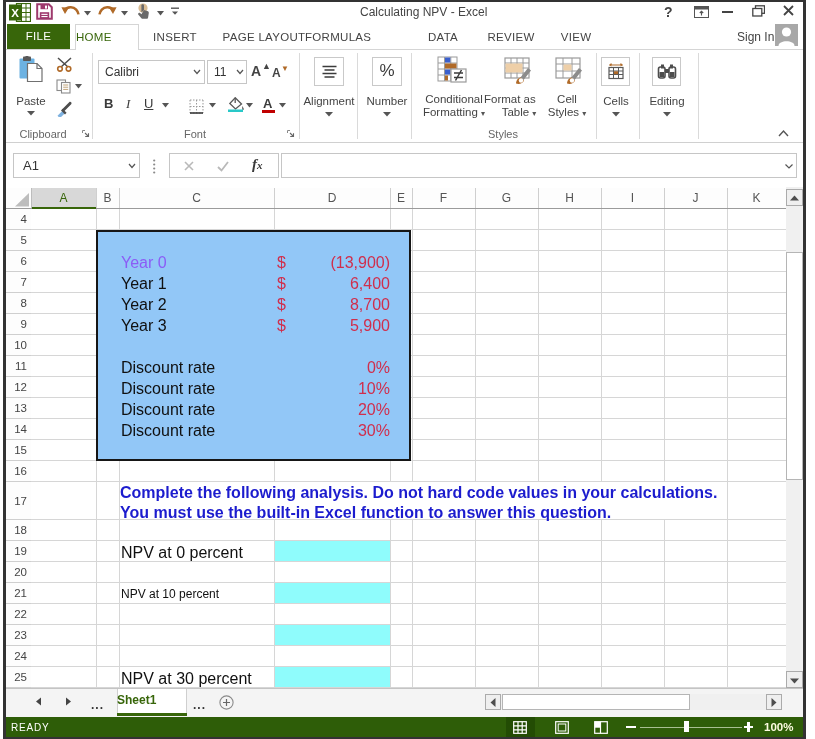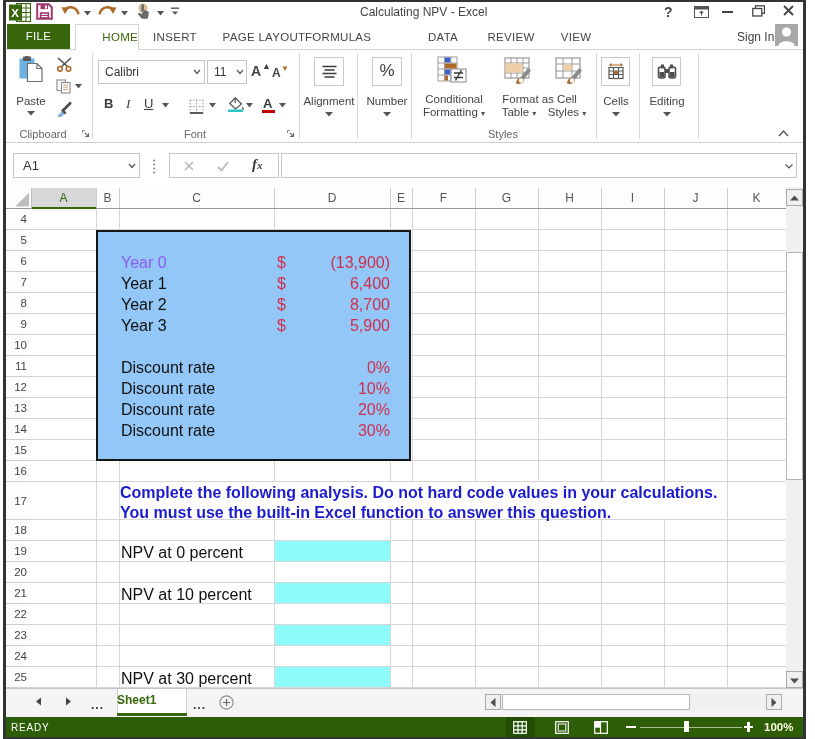--- a/index.html
+++ b/index.html
@@ -90,21 +90,21 @@
 </svg>
     </div>
 <div class="abs" style="left:782px;top:4px;">
       <svg width="13" height="13">
         <path d="M2 2 L11 11 M11 2 L2 11" stroke="#444" stroke-width="1.8"></path>
       </svg>
     </div>
 <div class="abs" style="left:6px;top:24px;width:797px;height:26px;background:#fff;"></div>
 <div class="abs" style="left:6px;top:49px;width:797px;height:1px;background:#d5d5d5;"></div>
 <div class="abs" style="left:7px;top:24px;width:63px;height:25px;background:#38660a;color:#fff;font-size:11.5px;text-align:center;line-height:25px;letter-spacing:0.3px;">FILE</div>
-<div class="abs" style="left:75px;top:24px;width:64px;height:26px;background:#fff;border:1px solid #d5d5d5;border-bottom:none;color:#38660a;font-size:11.5px;text-align:right;line-height:24px;letter-spacing:0.3px;">HOME</div>
+<div class="abs" style="left:75px;top:24px;width:64px;height:26px;background:#fff;border:1px solid #d5d5d5;border-bottom:none;color:#38660a;font-size:11.5px;text-align:left;line-height:24px;letter-spacing:0.3px;">HOME</div>
 <div class="abs" style="left:115px;top:31px;width:120px;text-align:center;font-size:11.5px;color:#444;letter-spacing:0.3px;">INSERT</div>
 <div class="abs" style="left:204px;top:31px;width:120px;text-align:center;font-size:11.5px;color:#444;letter-spacing:0.3px;">PAGE LAYOUT</div>
 <div class="abs" style="left:305px;top:31px;width:120px;font-size:11.5px;color:#444;letter-spacing:0.3px;">FORMULAS</div>
 <div class="abs" style="left:383px;top:31px;width:120px;text-align:center;font-size:11.5px;color:#444;letter-spacing:0.3px;">DATA</div>
 <div class="abs" style="left:451px;top:31px;width:120px;text-align:center;font-size:11.5px;color:#444;letter-spacing:0.3px;">REVIEW</div>
 <div class="abs" style="left:516px;top:31px;width:120px;text-align:center;font-size:11.5px;color:#444;letter-spacing:0.3px;">VIEW</div>
 <div class="abs" style="left:737px;top:30px;font-size:12px;color:#444;">Sign In</div>
 <div class="abs" style="left:775px;top:24px;width:23px;height:22px;">
       <svg width="23" height="22" viewBox="0 0 23 22">
 <rect width="23" height="22" fill="#a8a8a8"></rect>
@@ -266,21 +266,21 @@
 <div class="abs" style="left:504px;top:56px;width:30px;height:30px;">
       <svg width="30" height="30" viewBox="0 0 30 30">
 <rect x="1" y="2" width="24" height="20" fill="#fff" stroke="#9a9a9a" stroke-width="1.2"></rect>
 <path d="M1 7 H25 M1 12 H25 M1 17 H25 M7 2 V22 M13 2 V22 M19 2 V22" stroke="#9a9a9a" stroke-width="1"></path>
 <rect x="1.5" y="7.5" width="17" height="9" fill="#eecfa8"></rect>
 <path d="M16 22 L24 12 L27 14.5 L19.5 24 Z" fill="#8c8c8c"></path>
 <path d="M12 27.5 C12 23 16 21.5 16.5 21.5 L20 24.5 C19 27.5 15 28.5 12 27.5 Z" fill="#b06a28"></path>
 <circle cx="17" cy="24.5" r="2.2" fill="#fff"></circle>
 </svg>
     </div>
-<div class="abs" style="left:484px;top:93px;width:70px;text-align:right;font-size:11.5px;color:#444;">Format as</div>
+<div class="abs" style="left:484px;top:93px;width:70px;text-align:left;font-size:11.5px;color:#444;">Format as</div>
 <div class="abs" style="left:484px;top:106px;width:70px;text-align:center;font-size:11.5px;color:#444;">Table <span style="font-size:8px;color:#555;">▾</span></div>
 <div class="abs" style="left:555px;top:56px;width:30px;height:30px;">
       <svg width="30" height="30" viewBox="0 0 30 30">
 <rect x="1" y="2" width="24" height="20" fill="#fff" stroke="#9a9a9a" stroke-width="1.2"></rect>
 <path d="M1 8 H25 M1 15 H25 M8 2 V22 M17 2 V22" stroke="#9a9a9a" stroke-width="1"></path>
 <rect x="8.5" y="8.5" width="8" height="6" fill="#eecfa8"></rect>
 <path d="M16 22 L24 12 L27 14.5 L19.5 24 Z" fill="#8c8c8c"></path>
 <path d="M12 27.5 C12 23 16 21.5 16.5 21.5 L20 24.5 C19 27.5 15 28.5 12 27.5 Z" fill="#b06a28"></path>
 <circle cx="17" cy="24.5" r="2.2" fill="#fff"></circle>
 </svg>
@@ -488,21 +488,21 @@
 <div class="abs" style="left:121px;top:378.0px;width:160px;height:21px;font-size:16px;color:#101010;line-height:21px;">Discount rate</div>
 <div class="abs" style="left:277px;top:378.0px;width:113px;height:21px;font-size:16px;color:#d02e4c;line-height:21px;text-align:right;">10%</div>
 <div class="abs" style="left:121px;top:399.0px;width:160px;height:21px;font-size:16px;color:#101010;line-height:21px;">Discount rate</div>
 <div class="abs" style="left:277px;top:399.0px;width:113px;height:21px;font-size:16px;color:#d02e4c;line-height:21px;text-align:right;">20%</div>
 <div class="abs" style="left:121px;top:420.0px;width:160px;height:21px;font-size:16px;color:#101010;line-height:21px;">Discount rate</div>
 <div class="abs" style="left:277px;top:420.0px;width:113px;height:21px;font-size:16px;color:#d02e4c;line-height:21px;text-align:right;">30%</div>
 <div class="abs" style="left:119.5px;top:482px;width:607px;height:37px;background:#fff;"></div>
 <div class="abs" style="left:120px;top:483px;width:640px;font-size:16px;font-weight:bold;color:#1c1cce;line-height:19.5px;">Complete the following analysis. Do not hard code values in your calculations.<br>You must use the built-in Excel function to answer this question.</div>
 <div class="abs" style="left:121px;top:542.0px;width:170px;height:21px;font-size:16px;color:#101010;line-height:21px;">NPV at 0 percent</div>
 <div class="abs" style="left:274.5px;top:541.0px;width:115px;height:19.5px;background:#8ffcfc;"></div>
-<div class="abs" style="left:121px;top:584.0px;width:170px;height:21px;font-size:16px;color:#101010;line-height:21px;">NPV at 10 percent</div>
+<div class="abs" style="left:121px;top:584.0px;width:170px;height:21px;font-size:12px;color:#101010;line-height:21px;">NPV at 10 percent</div>
 <div class="abs" style="left:274.5px;top:583.0px;width:115px;height:19.5px;background:#8ffcfc;"></div>
 <div class="abs" style="left:274.5px;top:625.0px;width:115px;height:19.5px;background:#8ffcfc;"></div>
 <div class="abs" style="left:121px;top:668.0px;width:170px;height:21px;font-size:16px;color:#101010;line-height:21px;">NPV at 30 percent</div>
 <div class="abs" style="left:274.5px;top:667.0px;width:115px;height:19.5px;background:#8ffcfc;"></div>
 <div class="abs" style="left:786px;top:187px;width:17px;height:501px;background:#f0f0f0;"></div>
 <div class="abs" style="left:786px;top:189px;width:17px;height:17px;background:#efefef;border:1px solid #ababab;"></div>
 <div class="abs" style="left:790px;top:195px;">
       <svg width="9" height="6">
         <path d="M0 5.5 L4.5 0.5 L9 5.5 Z" fill="#4d4d4d"></path>
       </svg>

